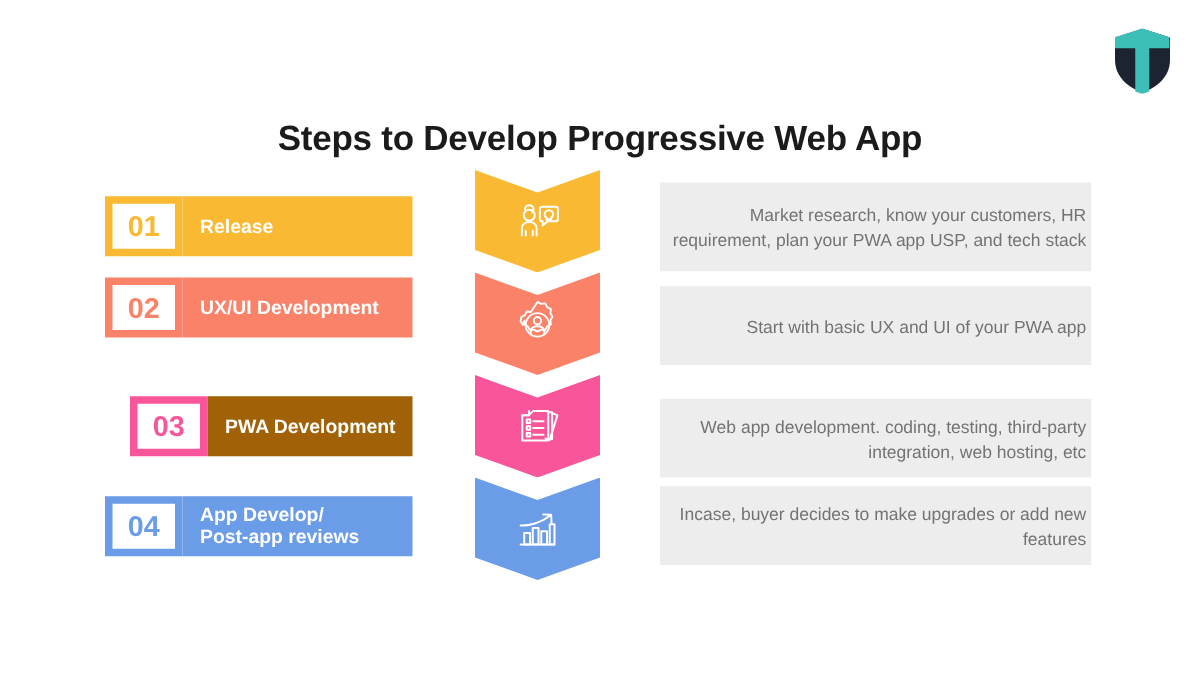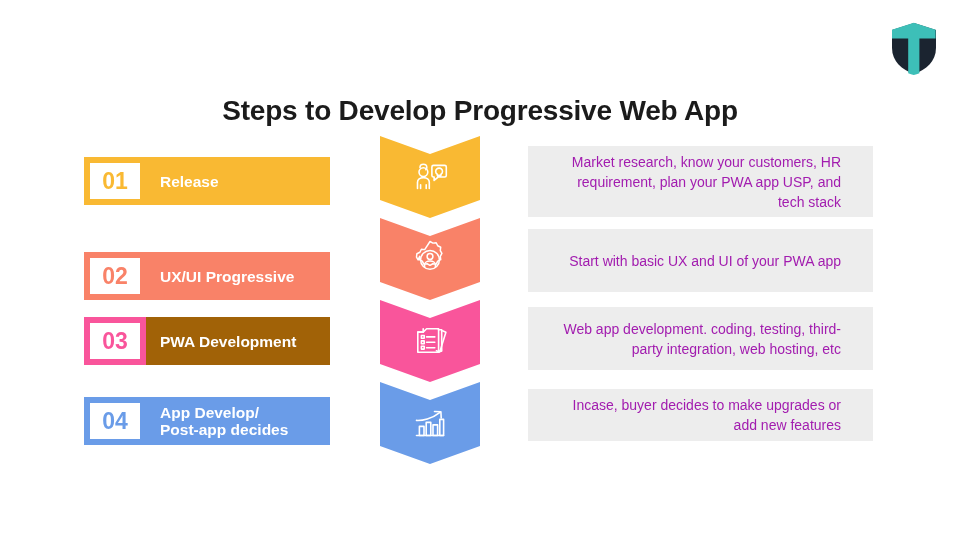--- a/index.html
+++ b/index.html
@@ -71,21 +71,21 @@
     padding-left: 14px;
     color: #ffffff;
     font-size: 15.5px;
     font-weight: bold;
     line-height: 17px;
     box-sizing: border-box;
   }
   .step-label-box span { display: block; }
 
   #step-card-1 { top: 157px; }
-  #step-card-2 { top: 252px; }
+  #step-card-2 { top: 222px; }
   #step-card-3 { top: 317px; }
   #step-card-4 { top: 397px; }
 
   
   #chevron-column {
     position: absolute;
     left: 380px;
     top: 136px;
     width: 100px;
     height: 324px;
@@ -113,31 +113,31 @@
   
   .desc-panel {
     position: absolute;
     left: 528px;
     width: 345px;
     background: #ededed;
     display: flex;
     align-items: center;
     justify-content: flex-end;
     box-sizing: border-box;
-    padding: 8px 32px;
+    padding: 8px 4px;
     text-align: right;
     font-size: 14px;
     line-height: 20px;
-    color: #a21caf;
+    color: #737373;
     font-family: "Liberation Sans", sans-serif;
   }
   #desc-panel-1 { top: 146px; height: 71px; }
   #desc-panel-2 { top: 229px; height: 63px; }
-  #desc-panel-3 { top: 307px; height: 63px; }
-  #desc-panel-4 { top: 389px; height: 52px; }
+  #desc-panel-3 { top: 319px; height: 63px; }
+  #desc-panel-4 { top: 389px; height: 63px; }
 </style>
 </head>
 <body style="background: rgb(255, 255, 255);">
 
 <div id="slide">
 
   <div id="logo">
     <svg viewBox="0 0 56 56" width="56" height="56" aria-hidden="true">
       <path d="M28 3 L50 10 L50 28 C50 41 40 50 28 54 C16 50 6 41 6 28 L6 10 Z" fill="#1b2430"></path>
       <path d="M40.5 18.5 C37 15.5 31 14.5 27 16.5 C22 19 21.5 25 26 27.5
@@ -167,44 +167,44 @@
       </div>
     </div>
   </div>
 
   <div class="step-card" id="step-card-2">
     <div class="step-num-box" style="border-color: rgb(249, 130, 104); color: rgb(249, 130, 104);">
       <span>02</span>
     </div>
     <div class="step-label-box" style="background: rgb(249, 130, 104);">
       <div>
-        <span>UX/UI Progressive</span>
+        <span>UX/UI Development</span>
       </div>
     </div>
   </div>
 
   <div class="step-card" id="step-card-3">
-    <div class="step-num-box" style="border-color: rgb(249, 85, 155); color: rgb(249, 85, 155);">
+    <div class="step-num-box" style="border-color: rgb(249, 85, 155); color: rgb(249, 85, 155); margin-left: 20px;">
       <span>03</span>
     </div>
     <div class="step-label-box" style="background: #a16207;">
       <div>
         <span>PWA Development</span>
       </div>
     </div>
   </div>
 
   <div class="step-card" id="step-card-4">
     <div class="step-num-box" style="border-color: rgb(106, 156, 232); color: rgb(106, 156, 232);">
       <span>04</span>
     </div>
     <div class="step-label-box" style="background: rgb(106, 156, 232);">
       <div>
         <span>App Develop/</span>
-        <span>Post-app decides</span>
+        <span>Post-app reviews</span>
       </div>
     </div>
   </div>
 
   <div id="chevron-column">
 
     <div class="chevron" id="chevron-1" style="background: rgb(249, 185, 51);">
       <div class="chev-icon">
         <svg viewBox="0 0 46 46" width="46" height="46" fill="none" stroke="#ffffff" stroke-width="1.6" stroke-linecap="round" stroke-linejoin="round">
           <path d="M13 12.5c0-2 1.6-3.2 3.4-3.2S19.8 10.5 19.8 12.5c0 1-.4 1.8-1 2.3"></path>

